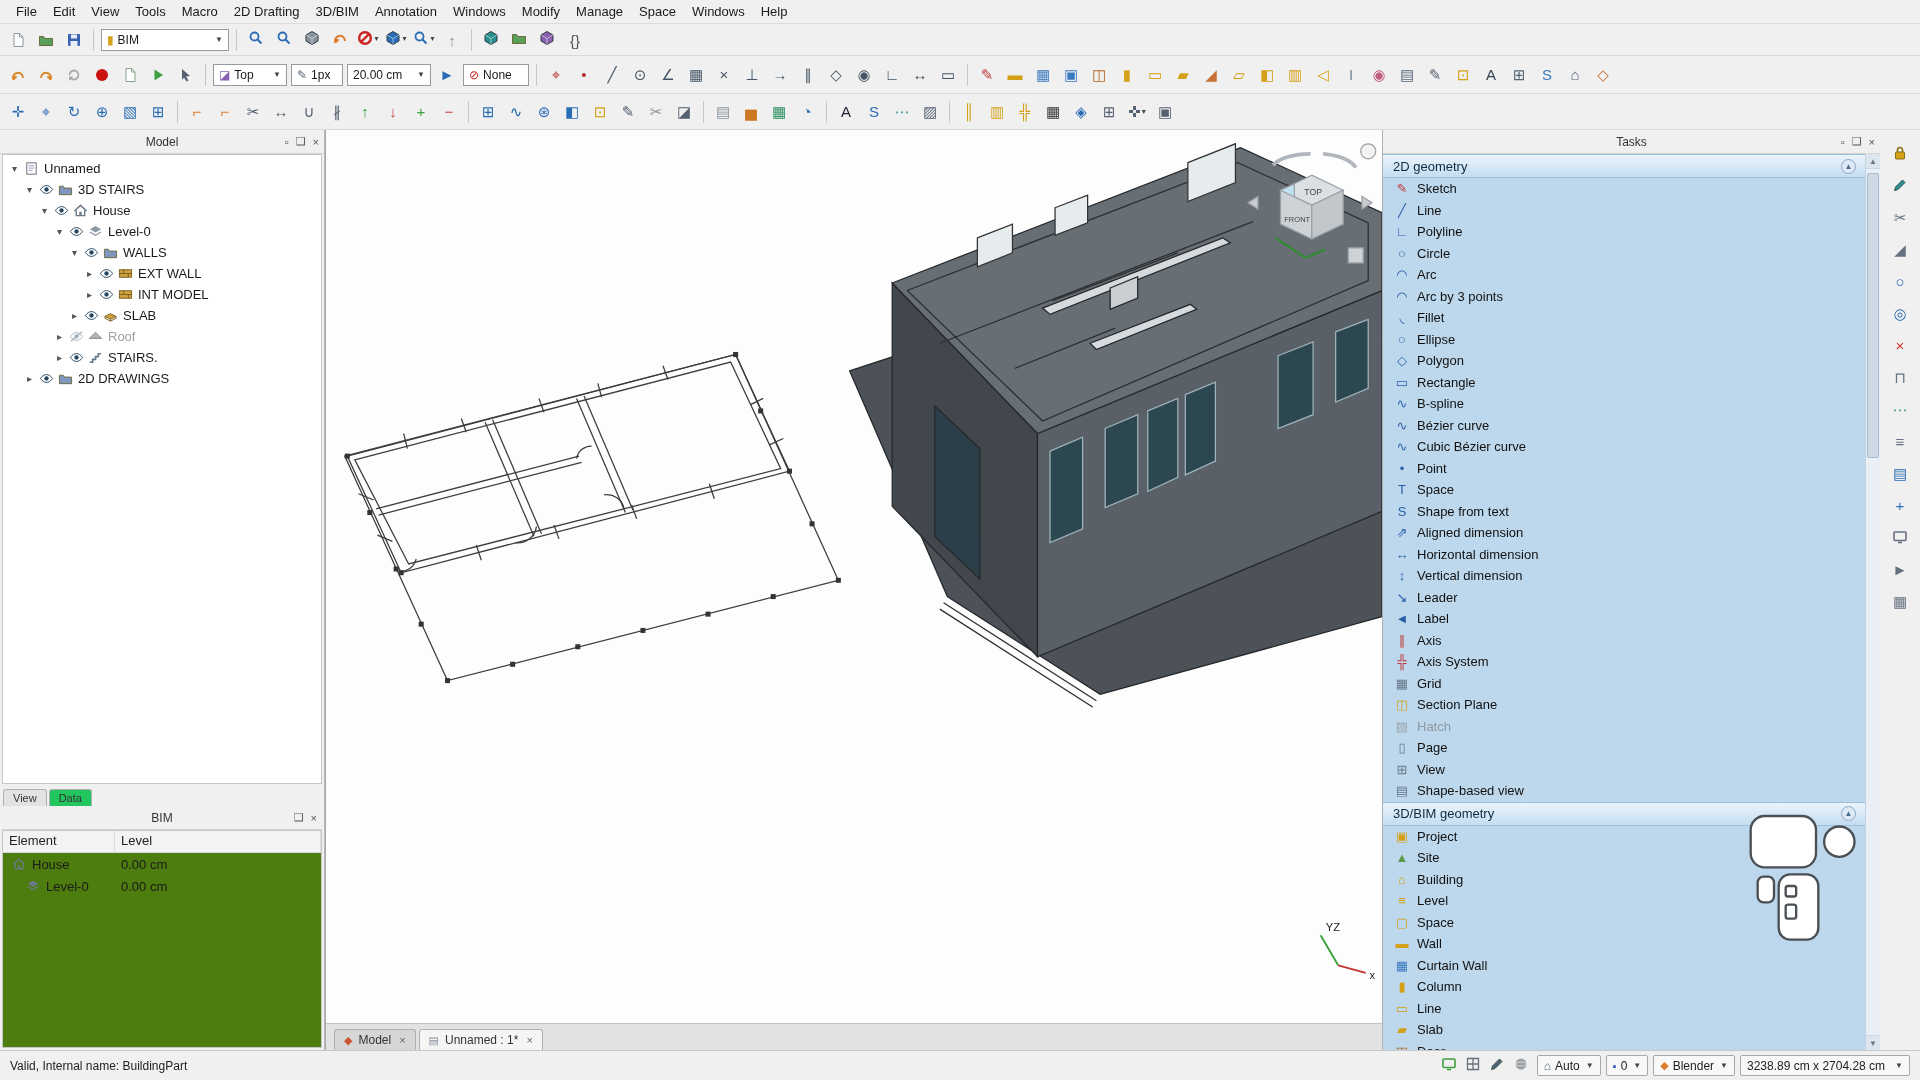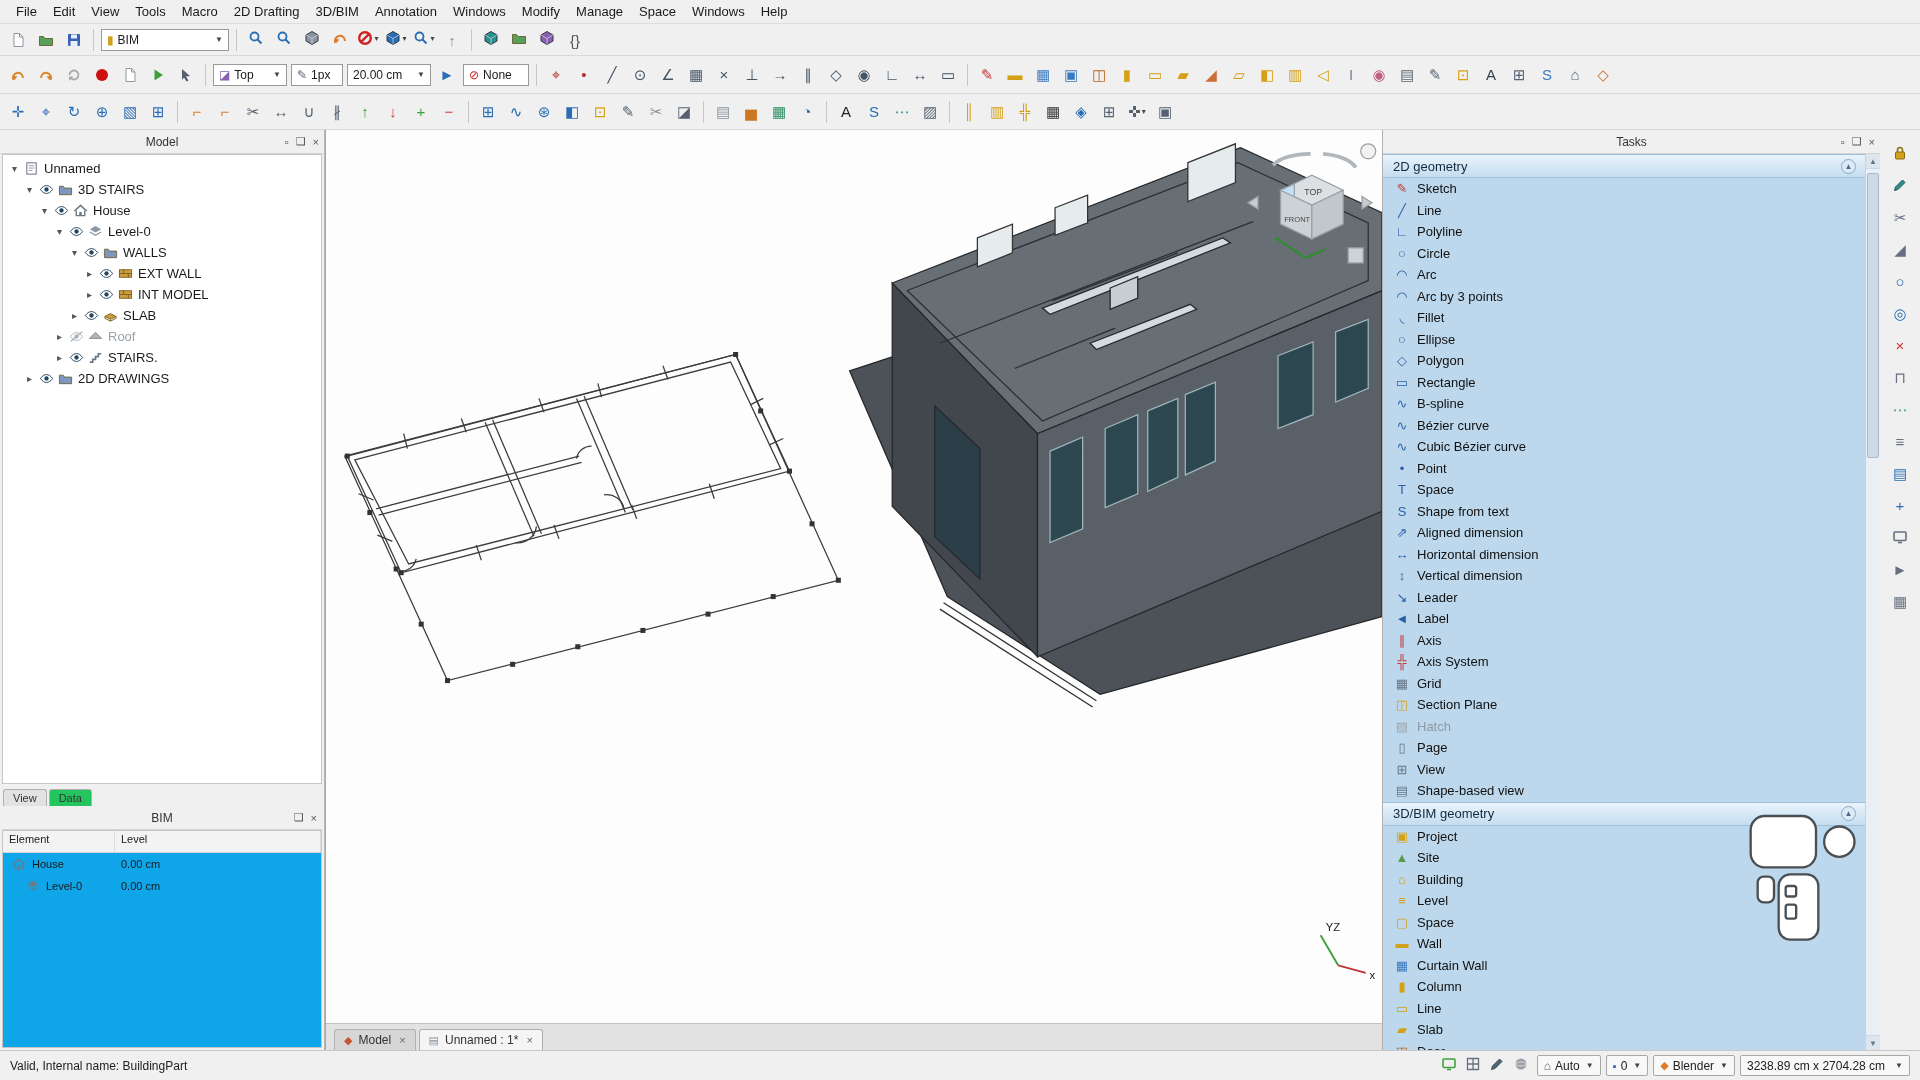--- a/index.html
+++ b/index.html
@@ -27,21 +27,21 @@
 .tree{background:#fff;border:1px solid #c6c6c6;margin:0 2px;height:630px;overflow:hidden;padding-top:3px;flex:none}
 .trow{display:flex;align-items:center;height:21px;white-space:nowrap}
 .texp{width:15px;text-align:center;font-size:10px;color:#555;flex:none}
 .teye,.ticon{width:19px;display:inline-flex;justify-content:center;flex:none}
 .tlabel{padding-left:3px}
 .tlabel.dim{color:#9aa2a8}
 .lefttabs{height:22px;display:flex;align-items:flex-end;padding-left:3px;gap:2px;flex:none}
 .ltab{font-size:11px;padding:2px 9px;border:1px solid #b0b0b0;border-bottom:none;background:#e2e2e2;border-radius:3px 3px 0 0;color:#333}
 .ltab.active{background:#22c55e}
 .bimpanel{flex:1;display:flex;flex-direction:column;margin:0 2px 2px;min-height:0}
-.bimtable{background:#0ea5e9;border:1px solid #c6c6c6;flex:1;font-size:11px;overflow:hidden}
+.bimtable{background:#4d7c0f;border:1px solid #c6c6c6;flex:1;font-size:13px;overflow:hidden}
 .bimhead{display:flex;height:22px;background:#f3f3f3;border-bottom:1px solid #d6d6d6;color:#222}
 .bimhead .bc{padding:2px 6px;border-right:1px solid #dcdcdc}
 .bc1{width:112px;flex:none}.bc2{flex:1}
 .bimrow{display:flex;height:22px;align-items:center}
 .bimrow .bc{padding:0 6px;display:flex;align-items:center;gap:4px}
 
 .center{flex:1;display:flex;flex-direction:column;min-width:0;background:#fff;border-left:1px solid #a8a8a8}
 .canvas{flex:1;position:relative;background:#fdfdfd;overflow:hidden}
 .canvas svg.scene{width:100%;height:100%;display:block}
 .doctabs{height:27px;background:#e2e2e2;border-top:1px solid #c2c2c2;display:flex;align-items:flex-end;padding:2px 2px 0 8px;gap:3px;flex:none}

